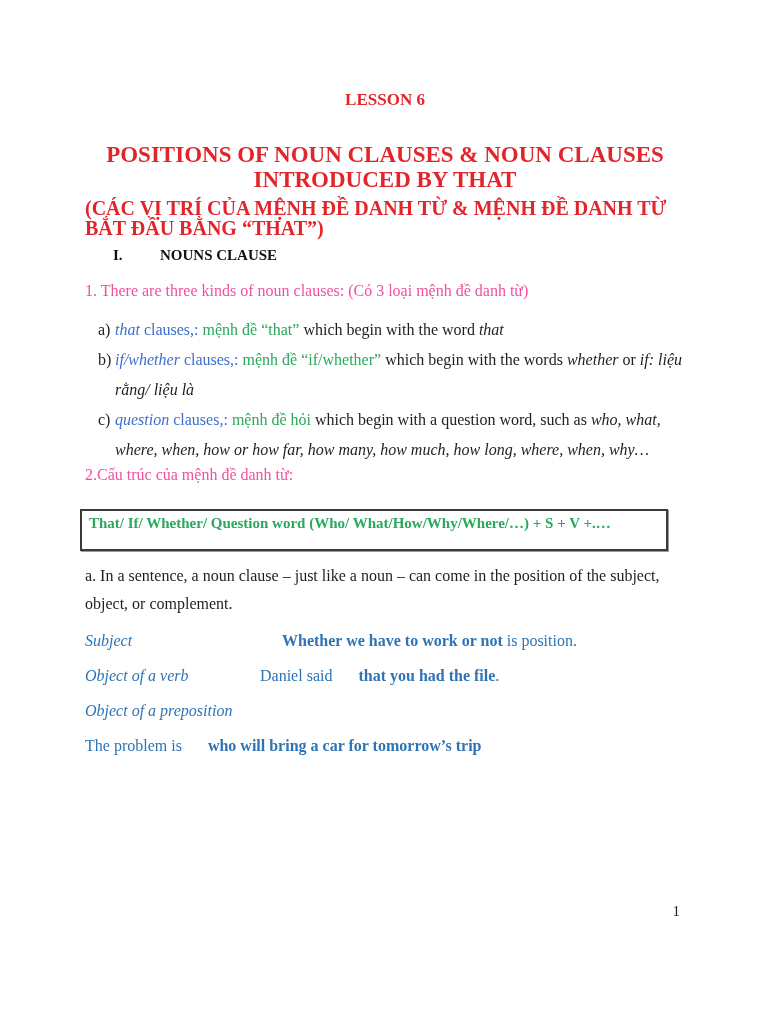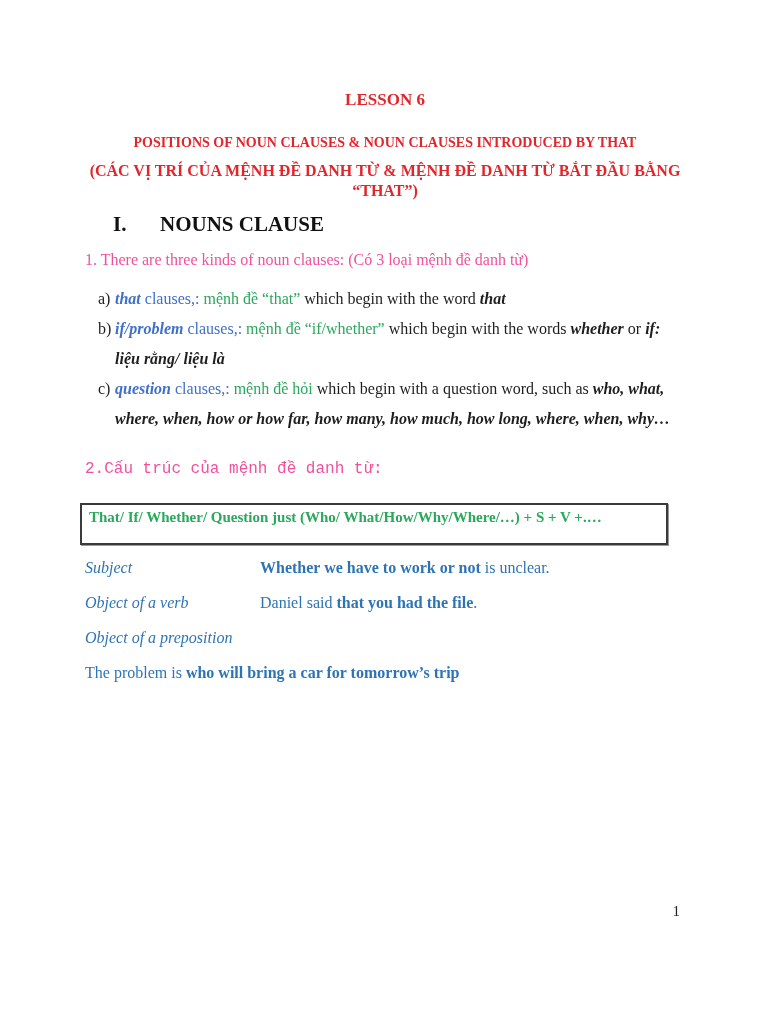--- a/index.html
+++ b/index.html
@@ -30,39 +30,38 @@
     padding:90px 83px 0 85px;
   }
   .lesson-title{
     text-align:center;
     color:var(--title-red);
     font-weight:700;
     font-size:17px;
     line-height:20px;
   }
   .main-title{
-    margin-top:20px;
+    margin-top:32px;
     text-align:center;
     color:var(--title-red);
     font-weight:700;
-    font-size:14px;
+    font-size:23px;
     line-height:25px;
   }
   .subtitle{
     margin-top:6px;
-    text-align:center;
     color:var(--title-red);
     font-weight:700;
-    font-size:16px;
+    font-size:20px;
     line-height:20px;
   }
   .section-i{
-    margin-top:13px;
-    font-weight:700;
-    font-size:21px;
+    margin-top:7px;
+    font-weight:700;
+    font-size:15px;
     line-height:20px;
     color:#111;
   }
   .section-i .numeral{
     display:inline-block;
     padding-left:28px;
     width:75px;
   }
   .kinds-heading{
     margin-top:16px;
@@ -73,24 +72,22 @@
   .kind-item{
     display:flex;
     line-height:30px;
   }
   .kind-item .marker{
     flex:0 0 30px;
     padding-left:13px;
   }
   .kind-item .item-text{flex:1;}
   .structure-heading{
-    margin-top:25px;
     color:var(--heading-pink);
     line-height:20px;
-    font-family:Liberation Mono, monospace;
   }
   .formula-box{
     margin-top:24px;
     margin-left:-5px;
     width:588px;
     height:42px;
     border:2px solid #3a3a3a;
     box-shadow:1px 1px 0 #9a9a9a;
     padding:3px 6px 0 7px;
   }
@@ -126,22 +123,22 @@
     top:903px;
     right:88px;
     font-size:15px;
     color:#222;
   }
   .seg{white-space:pre-wrap;}
   .seg.blue{color:var(--term-blue);}
   .seg.tblue{color:var(--table-blue);}
   .seg.green{color:var(--green);}
   .seg.black{color:var(--body-black);}
-  .seg.italic{font-style:italic;font-weight:bold;}
-  .seg.bold{font-weight:700;}
+  .seg.italic{font-style:italic;}
+  .seg.bold{font-weight:700;margin-left:22px;}
 </style>
 </head>
 <body>
 
 <div class="page">
   <div class="content">
 
     <div class="lesson-title">LESSON 6</div>
 
     <div class="main-title">POSITIONS OF NOUN CLAUSES &amp; NOUN CLAUSES INTRODUCED BY THAT</div>
@@ -154,40 +151,41 @@
 
     <div class="kinds-heading">1. There are three kinds of noun clauses: (Có 3 loại mệnh đề danh từ)</div>
 
     <div class="kind-list">
       <div class="kind-item">
         <span class="marker">a)</span>
         <span class="item-text"><span class="seg blue italic">that</span><span class="seg blue"> clauses,:</span><span class="seg green"> mệnh đề “that”</span><span class="seg black"> which begin with the word </span><span class="seg black italic">that</span></span>
       </div>
       <div class="kind-item">
         <span class="marker">b)</span>
-        <span class="item-text"><span class="seg blue italic">if/problem</span><span class="seg blue"> clauses,:</span><span class="seg green"> mệnh đề “if/whether”</span><span class="seg black"> which begin with the words </span><span class="seg black italic">whether</span><span class="seg black"> or </span><span class="seg black italic">if: liệu rằng/ liệu là</span></span>
+        <span class="item-text"><span class="seg blue italic">if/whether</span><span class="seg blue"> clauses,:</span><span class="seg green"> mệnh đề “if/whether”</span><span class="seg black"> which begin with the words </span><span class="seg black italic">whether</span><span class="seg black"> or </span><span class="seg black italic">if: liệu rằng/ liệu là</span></span>
       </div>
       <div class="kind-item">
         <span class="marker">c)</span>
         <span class="item-text"><span class="seg blue italic">question</span><span class="seg blue"> clauses,:</span><span class="seg green"> mệnh đề hỏi</span><span class="seg black"> which begin with a question word, such as </span><span class="seg black italic">who, what, where, when, how or how far, how many, how much, how long, where, when, why…</span></span>
       </div>
     </div>
 
     <div class="structure-heading">2.Cấu trúc của mệnh đề danh từ:</div>
 
     <div class="formula-box">
-      <div class="formula-text">That/ If/ Whether/ Question just (Who/ What/How/Why/Where/…) + S + V +.…</div>
-    </div>
-
-
+      <div class="formula-text">That/ If/ Whether/ Question word (Who/ What/How/Why/Where/…) + S + V +.…</div>
+    </div>
+
+
+    <div class="intro">a. In a sentence, a noun clause – just like a noun – can come in the position of the subject, object, or complement.</div>
 
     <div class="pos-table">
       <div class="pos-row">
         <span class="row-label">Subject</span>
-        <span class="row-sentence"><span class="seg tblue bold">Whether we have to work or not</span><span class="seg tblue"> is unclear.</span></span>
+        <span class="row-sentence"><span class="seg tblue bold">Whether we have to work or not</span><span class="seg tblue"> is position.</span></span>
       </div>
       <div class="pos-row">
         <span class="row-label">Object of a verb</span>
         <span class="row-sentence"><span class="seg tblue">Daniel said </span><span class="seg tblue bold">that you had the file</span><span class="seg tblue">.</span></span>
       </div>
       <div class="pos-row">
         <span class="row-label">Object of a preposition</span>
       </div>
       <div class="pos-row">
         <span class="row-sentence"><span class="seg tblue">The problem is </span><span class="seg tblue bold">who will bring a car for tomorrow’s trip</span></span>

